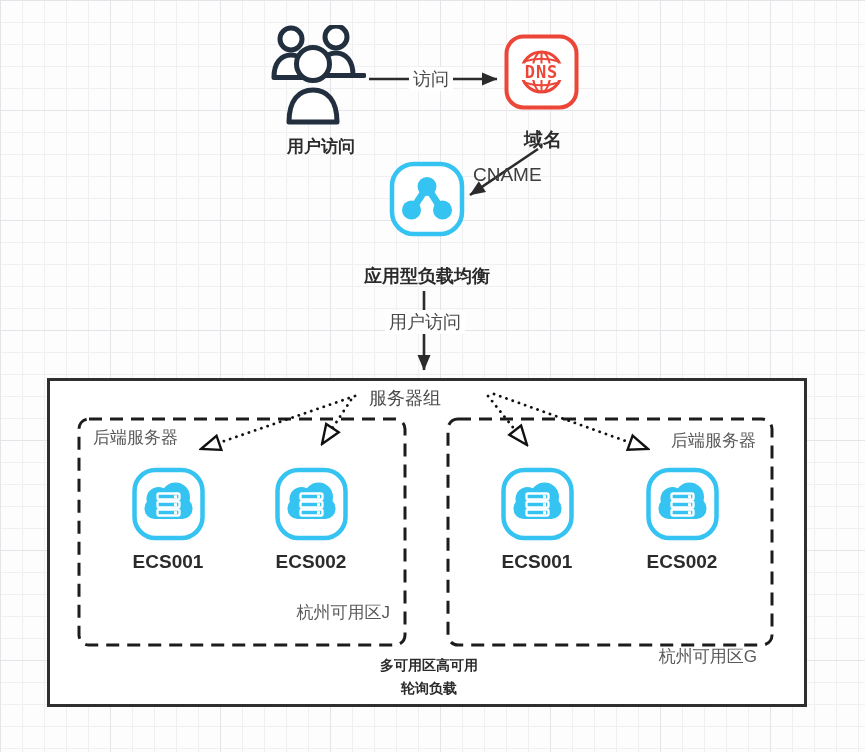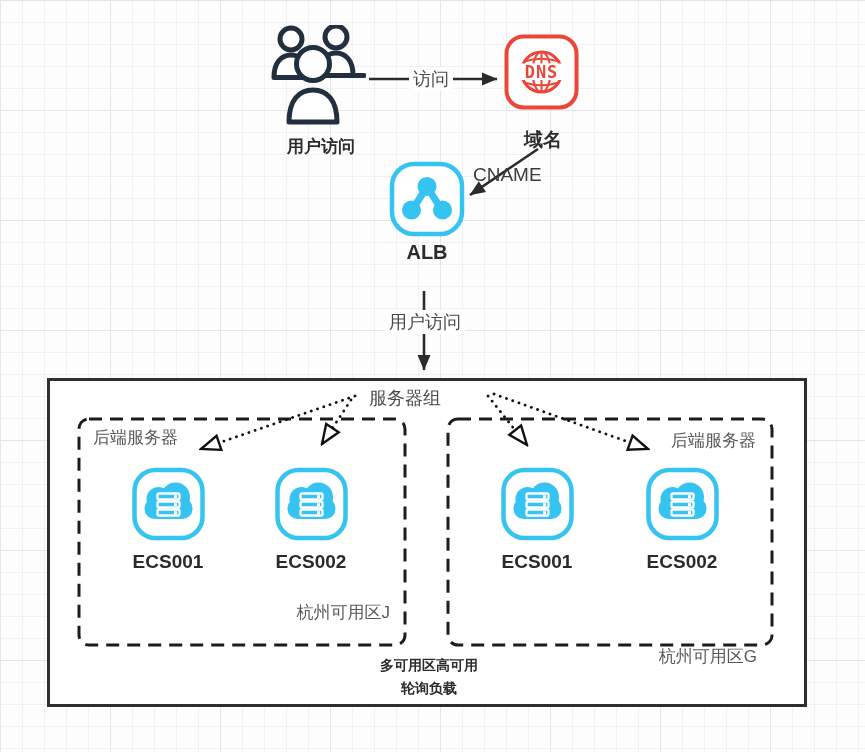--- a/index.html
+++ b/index.html
@@ -136,21 +136,21 @@
   </svg>
 
   <div class="lbl lbl-bold lbl-center z30" style="left:246px;top:135px;width:150px;font-size:17px;font-family:Liberation Serif, serif;">用户访问</div>
 
   <div class="lbl edge-lbl z30" style="left:409px;top:67px;font-size:18px;">访问</div>
 
   <div class="lbl lbl-bold lbl-center z30" style="left:483px;top:127px;width:120px;font-size:19px;">域名</div>
 
   <div class="lbl z30" style="left:473px;top:164px;font-size:19px;color:#3d3d3d;">CNAME</div>
 
-  <div class="lbl lbl-bold lbl-center z30" style="left:367px;top:241px;width:120px;font-size:20px;">ALB</div>
+  <div class="lbl lbl-bold lbl-center z30" style="left:327px;top:264px;width:200px;font-size:18px;">应用型负载均衡</div>
 
   <div class="lbl edge-lbl z30" style="left:385px;top:310px;font-size:18px;">用户访问</div>
 
   <div class="lbl lbl-center z30" style="left:345px;top:386px;width:120px;font-size:18px;color:#4a4a4a;">服务器组</div>
 
   <div class="lbl gray z30" style="left:93px;top:426px;font-size:17px;">后端服务器</div>
   <div class="lbl gray z30" style="left:671px;top:429px;font-size:17px;">后端服务器</div>
 
   <div class="lbl lbl-bold lbl-center z30" style="left:108px;top:551px;width:120px;font-size:19px;">ECS001</div>
   <div class="lbl lbl-bold lbl-center z30" style="left:251px;top:551px;width:120px;font-size:19px;">ECS002</div>

